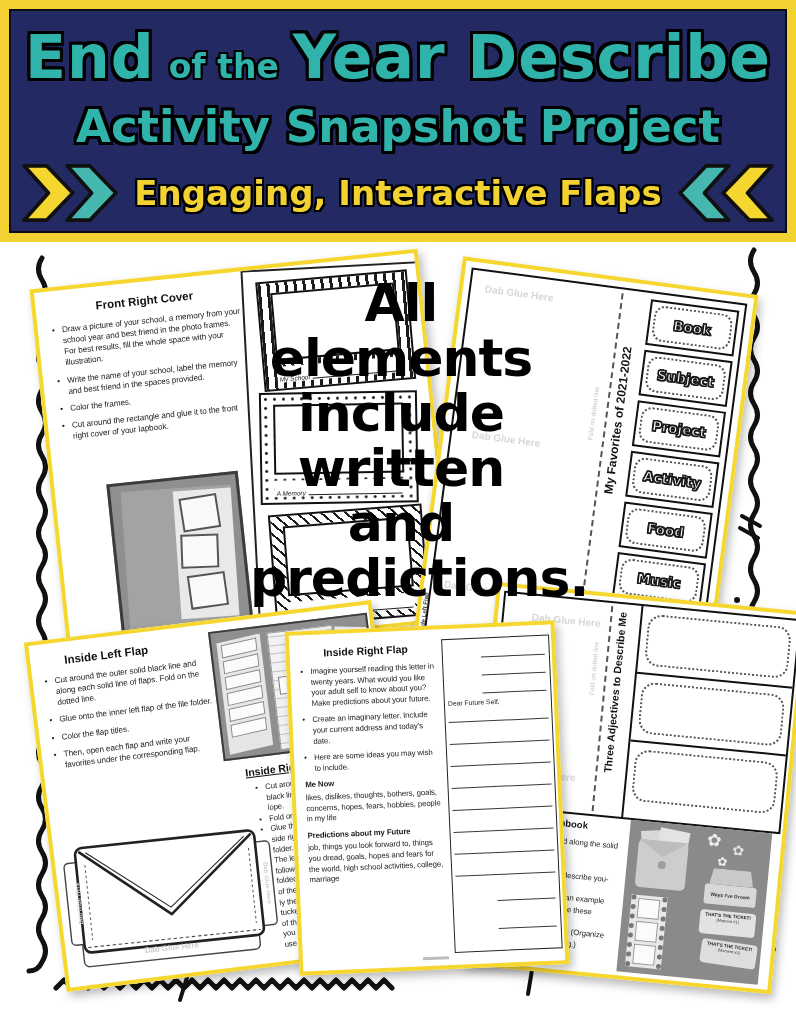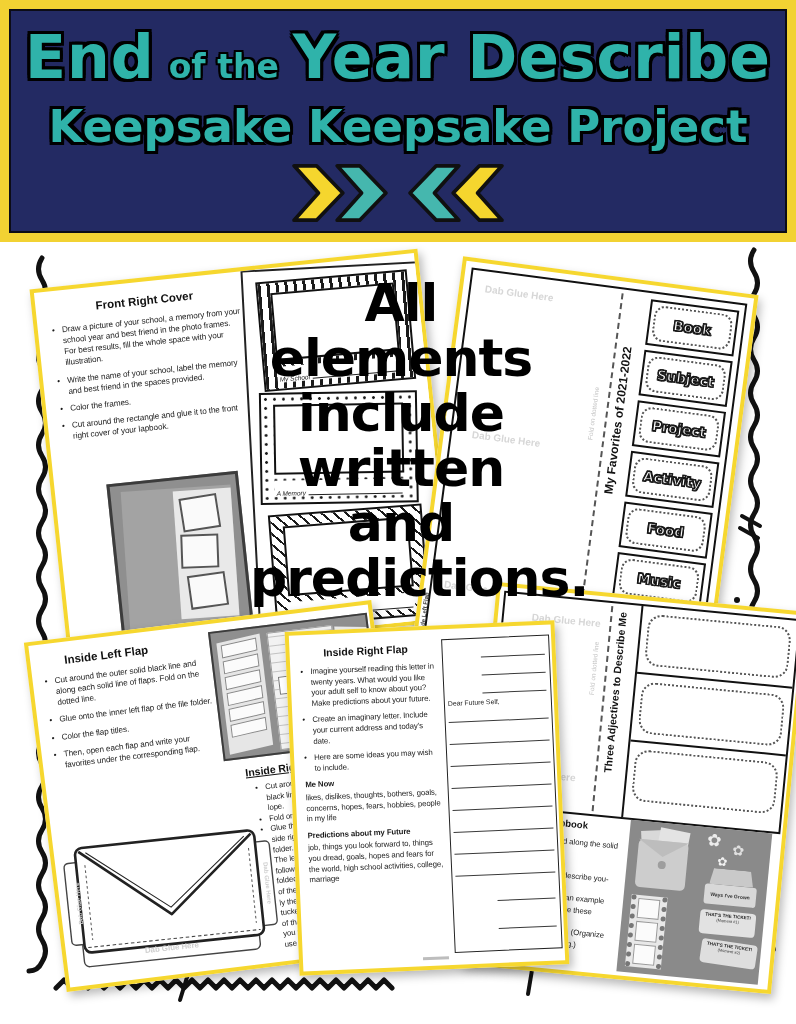--- a/index.html
+++ b/index.html
@@ -77,26 +77,27 @@
 </head>
 <body>
 
 <div class="banner">
   <div class="banner-inner">
     <div class="h-line1">
       <span class="teal-big">End</span>
       <span class="teal-small">of the</span>
       <span class="teal-big">Year Describe</span>
     </div>
-    <div class="h-line2">Keepsake Keepsake Project</div>
+    <div class="h-line2">Activity Snapshot Project</div>
     <div class="h-line3">
       <svg class="chev left" width="104" height="60" viewBox="0 0 104 64">
         <polygon points="3,3 27,3 55,32 27,61 3,61 29,32" fill="#f5d62e" stroke="#101010" stroke-width="4" stroke-linejoin="round"></polygon>
         <polygon points="49,3 73,3 101,32 73,61 49,61 75,32" fill="#45b7ae" stroke="#101010" stroke-width="4" stroke-linejoin="round"></polygon>
       </svg>
+      <span class="tagline">Engaging, Interactive Flaps</span>
       <svg class="chev right" width="104" height="60" viewBox="0 0 104 64">
         <polygon points="3,3 27,3 55,32 27,61 3,61 29,32" fill="#f5d62e" stroke="#101010" stroke-width="4" stroke-linejoin="round"></polygon>
         <polygon points="49,3 73,3 101,32 73,61 49,61 75,32" fill="#45b7ae" stroke="#101010" stroke-width="4" stroke-linejoin="round"></polygon>
       </svg>
     </div>
   </div>
 </div>
 
 <svg class="doodle" width="796" height="1024" viewBox="0 0 796 1024">
   <g stroke="#111" stroke-width="5" fill="none" stroke-linecap="round" stroke-linejoin="round">

